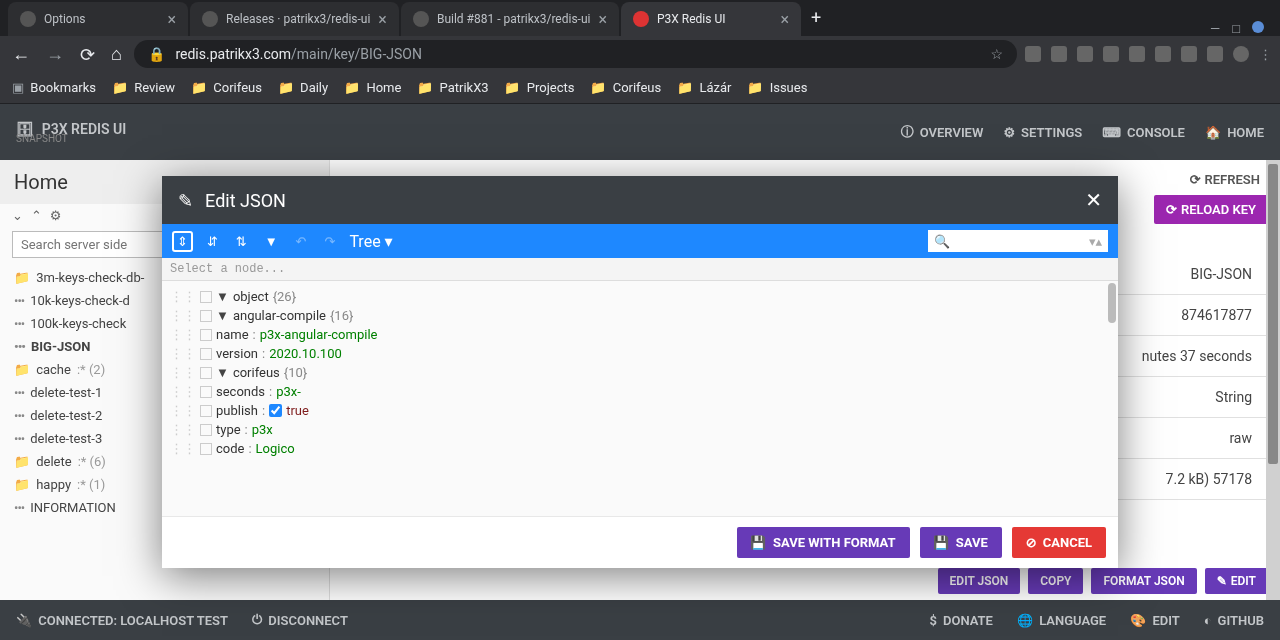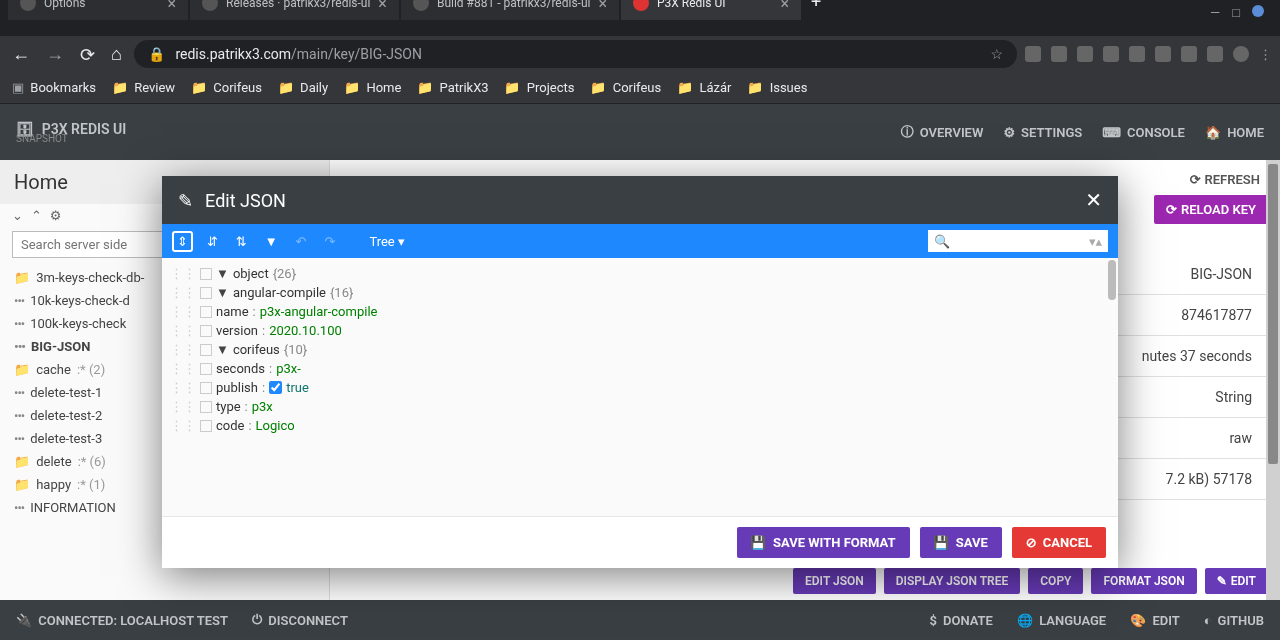--- a/index.html
+++ b/index.html
@@ -1,19 +1,19 @@
 <!DOCTYPE html>
 <html><head>
 <meta charset="utf-8">
 <style>
 * { margin: 0; padding: 0; box-sizing: border-box; font-family: -apple-system, BlinkMacSystemFont, "Segoe UI", Roboto, sans-serif; }
 body { background: #202124; color: #e8eaed; font-size: 13px; overflow: hidden; width: 1280px; height: 640px; position: relative; }
 
 
-.browser-tabs { display: flex; background: #202124; height: 36px; align-items: flex-end; padding: 16px 8px; }
+.browser-tabs { display: flex; background: #202124; height: 36px; align-items: flex-end; padding: 0 8px; }
 .tab { display: flex; align-items: center; padding: 8px 12px; background: #2d2e31; border-radius: 8px 8px 0 0; margin-right: 2px; min-width: 180px; max-width: 240px; height: 34px; color: #bdc1c6; font-size: 12px; }
 .tab.active { background: #35363a; color: #e8eaed; }
 .tab-icon { width: 16px; height: 16px; margin-right: 8px; border-radius: 50%; background: #555; flex-shrink: 0; }
 .tab-title { flex: 1; white-space: nowrap; overflow: hidden; text-overflow: ellipsis; }
 .tab-close { margin-left: 8px; font-size: 16px; color: #9aa0a6; }
 .tab-new { padding: 8px; color: #e8eaed; font-size: 18px; }
 .window-controls { margin-left: auto; display: flex; gap: 12px; padding: 0 8px; color: #9aa0a6; }
 .wc { width: 12px; height: 12px; border-radius: 50%; }
 .wc.close-btn { background: #5a8dd6; }
 
@@ -66,31 +66,31 @@
 
 .footer { position: absolute; bottom: 0; left:0; right:0; display: flex; align-items: center; background: #3a3f44; height: 40px; padding: 0 16px; gap: 24px; color: #c3c6c9; font-weight:600; font-size:13px;}
 .footer .spacer { flex:1; }
 .footer-item { display:flex; align-items:center; gap:6px; }
 .dialog { position: absolute; top: 176px; left: 162px; width: 956px; height: 392px; background: #fff; box-shadow: 0 8px 40px rgba(0,0,0,0.5); display: flex; flex-direction: column; color:#333;}
 .dialog-header { background: #3a3f44; color: #fff; padding: 12px 16px; display: flex; align-items: center; gap: 12px; font-size: 18px;}
 .dialog-header .close { margin-left: auto; font-size: 20px; }
 .json-toolbar { background: #1e88ff; color: #fff; padding: 6px 10px; display: flex; align-items: center; gap: 10px; font-family: "Courier New", monospace; }
 .json-tool { padding: 2px 4px; }
 .json-tool.boxed { border: 2px solid #fff; border-radius:3px; padding: 1px 3px; }
-.json-mode { margin-left: 20px; font-size: 13px; }
+.json-mode { font-size: 16px; }
 .json-search { margin-left: auto; background: #fff; width: 180px; height: 22px; display:flex; align-items:center; padding:0 6px; color:#888;}
 .json-path { background: #f4f4f4; padding: 4px 8px; color: #999; font-family: "Courier New", monospace; font-size:12px; border-bottom:1px solid #ddd;}
 .json-tree { flex:1; background: #fafafa; padding: 6px 8px; font-family: "Consolas","Courier New", monospace; font-size: 13px; overflow:hidden; position:relative;}
 .json-line { padding: 2px 0; display:flex; align-items:center; gap:4px; white-space: pre; }
 .json-line .handle { color:#ccc; }
 .json-line .menu { color:#ccc; border:1px solid #ccc; width:12px; height:12px; display:inline-block;}
 .json-key { color: #333; }
 .json-sep { color: #888; }
 .json-str { color: #008000; }
-.json-bool { color: #0f766e; }
+.json-bool { color: #7f1d1d; }
 .json-count { color: #888; }
 .json-caret { color:#444; }
 .json-checkbox { width:13px; height:13px; accent-color: #1e88ff;}
 .json-scroll { position:absolute; right:2px; top:2px; width:8px; height:40px; background:#bbb; border-radius:4px;}
 .dialog-footer { padding: 10px 12px; display: flex; justify-content: flex-end; gap: 10px; background:#fff; border-top:1px solid #e8e8e8;}
 .dlg-btn { padding: 8px 14px; font-weight: 700; color:#fff; border-radius:2px; font-size:13px; display:flex; align-items:center; gap:6px;}
 .dlg-btn.purple { background: #673ab7; }
 .dlg-btn.red { background: #e53935; }
 
 .scrollbar-stub { position:absolute; right:0; top:160px; bottom:40px; width:14px; background:#d0d0d0;}
@@ -314,23 +314,20 @@
       <div class="kv-row">
           <span class="kv-value">raw</span>
         </div>
       <div class="kv-row">
           <span class="kv-value">7.2 kB)  57178</span>
         </div>
     </div>
     <div class="action-buttons">
       <span class="action-btn">
           <span>EDIT JSON</span>
-        </span>
-      <span class="action-btn">
-          <span>DISPLAY JSON TREE</span>
         </span>
       <span class="action-btn">
           <span>COPY</span>
         </span>
       <span class="action-btn">
           <span>FORMAT JSON</span>
         </span>
       <span class="action-btn">✎ <span>EDIT</span></span>
     </div>
   </div>
@@ -380,20 +377,21 @@
     <span class="json-tool">⇅</span>
     <span class="json-tool">▼</span>
     <span class="json-tool" style="opacity:.4">↶</span>
     <span class="json-tool" style="opacity:.4">↷</span>
     <span class="json-mode">Tree ▾</span>
     <div class="json-search">
         <span>🔍</span>
         <span style="margin-left:auto;color:#aaa">▾▴</span>
       </div>
   </div>
+  <div class="json-path">Select a node...</div>
   <div class="json-tree">
     <div class="json-scroll"></div>
     <div class="json-line"><span class="handle">⋮⋮</span> <span class="menu"></span>   <span class="json-caret">▼</span> <span class="json-key">object</span> <span class="json-count">{26}</span></div>
     <div class="json-line"><span class="handle">⋮⋮</span> <span class="menu"></span>      <span class="json-caret">▼</span> <span class="json-key">angular-compile</span> <span class="json-count">{16}</span></div>
     <div class="json-line"><span class="handle">⋮⋮</span> <span class="menu"></span>           <span class="json-key">name</span> <span class="json-sep">:</span> <span class="json-str">p3x-angular-compile</span></div>
     <div class="json-line"><span class="handle">⋮⋮</span> <span class="menu"></span>           <span class="json-key">version</span> <span class="json-sep">:</span> <span class="json-str">2020.10.100</span></div>
     <div class="json-line"><span class="handle">⋮⋮</span> <span class="menu"></span>         <span class="json-caret">▼</span> <span class="json-key">corifeus</span> <span class="json-count">{10}</span></div>
     <div class="json-line"><span class="handle">⋮⋮</span> <span class="menu"></span>              <span class="json-key">seconds</span> <span class="json-sep">:</span> <span class="json-str">p3x-</span></div>
     <div class="json-line"><span class="handle">⋮⋮</span> <span class="menu"></span>              <span class="json-key">publish</span> <span class="json-sep">:</span> <input type="checkbox" checked="" class="json-checkbox" style=""> <span class="json-bool">true</span></div>
     <div class="json-line"><span class="handle">⋮⋮</span> <span class="menu"></span>              <span class="json-key">type</span> <span class="json-sep">:</span> <span class="json-str">p3x</span></div>

